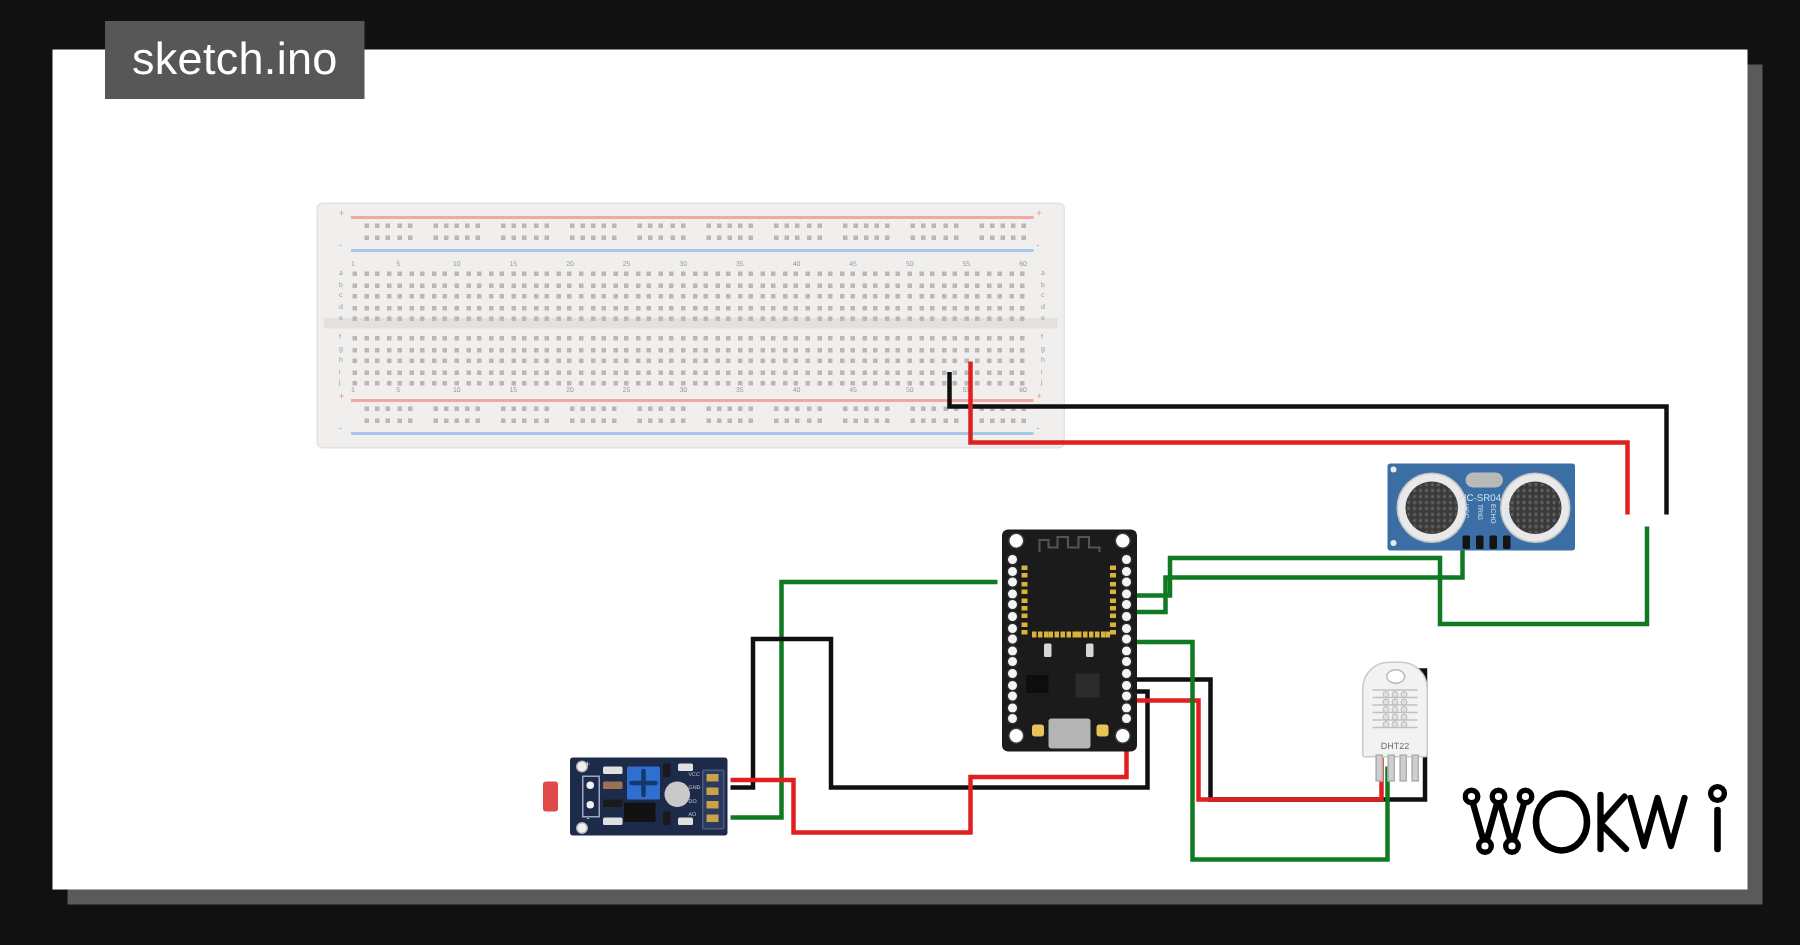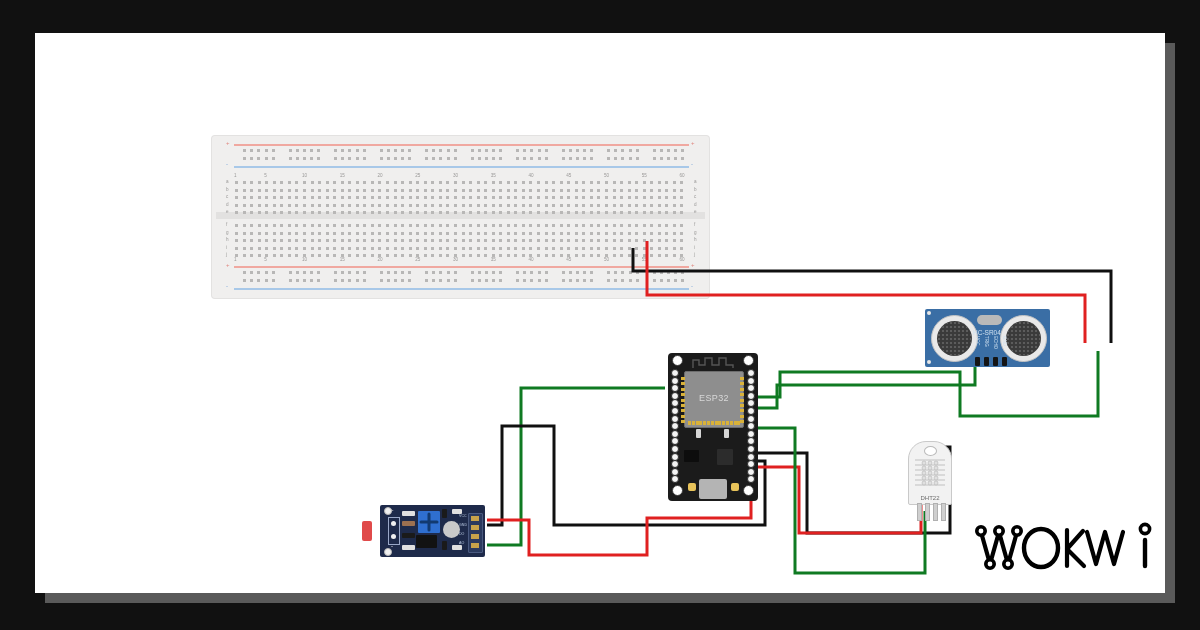--- a/index.html
+++ b/index.html
@@ -1298,24 +1298,20 @@
     <div class="esp32">
       <svg class="esp32-antenna" viewBox="0 0 42 13">
         <path d="M1 12 L1 4 L7 4 L7 9 L13 9 L13 2 L20 2 L20 9 L27 9 L27 2 L34 2 L34 9 L41 9 L41 12" fill="none" stroke="#555" stroke-width="1.4"></path>
       </svg>
 
       <div class="esp32-hole" style="left:4px; top:2px;"></div>
       <div class="esp32-hole" style="left:75px; top:2px;"></div>
       <div class="esp32-hole" style="left:4px; top:132px;"></div>
       <div class="esp32-hole" style="left:75px; top:132px;"></div>
 
-      <div class="esp32-mod">
-        <div class="esp32-mod-label">ESP32</div>
-        <div class="esp32-mod-pads" style="left:-4px; top:4px; flex-direction:column;"></div>
-      </div>
 
       <div id="esp32-pins-left">
           <div class="esp32-pin" style="left: 3px; top: 16px;"></div>
           <div class="esp32-pin" style="left: 3px; top: 23.6px;"></div>
           <div class="esp32-pin" style="left: 3px; top: 31.2px;"></div>
           <div class="esp32-pin" style="left: 3px; top: 38.8px;"></div>
           <div class="esp32-pin" style="left: 3px; top: 46.4px;"></div>
           <div class="esp32-pin" style="left: 3px; top: 54px;"></div>
           <div class="esp32-pin" style="left: 3px; top: 61.6px;"></div>
           <div class="esp32-pin" style="left: 3px; top: 69.2px;"></div>
@@ -1531,13 +1527,14 @@
       </g>
 
       <ellipse cx="66" cy="30" rx="17" ry="19" fill="none" stroke="#000000" stroke-width="4.4"></ellipse>
 
       <circle cx="170" cy="11" r="4.6" fill="#ffffff" stroke="#000000" stroke-width="3.6"></circle>
       <path d="M170 22 L170 48" stroke="#000000" stroke-width="4.4" stroke-linecap="round"></path>
     </svg>
 
   </div>
 
+  <div class="file-tab">sketch.ino</div>
 </div>
 
 </body></html>

